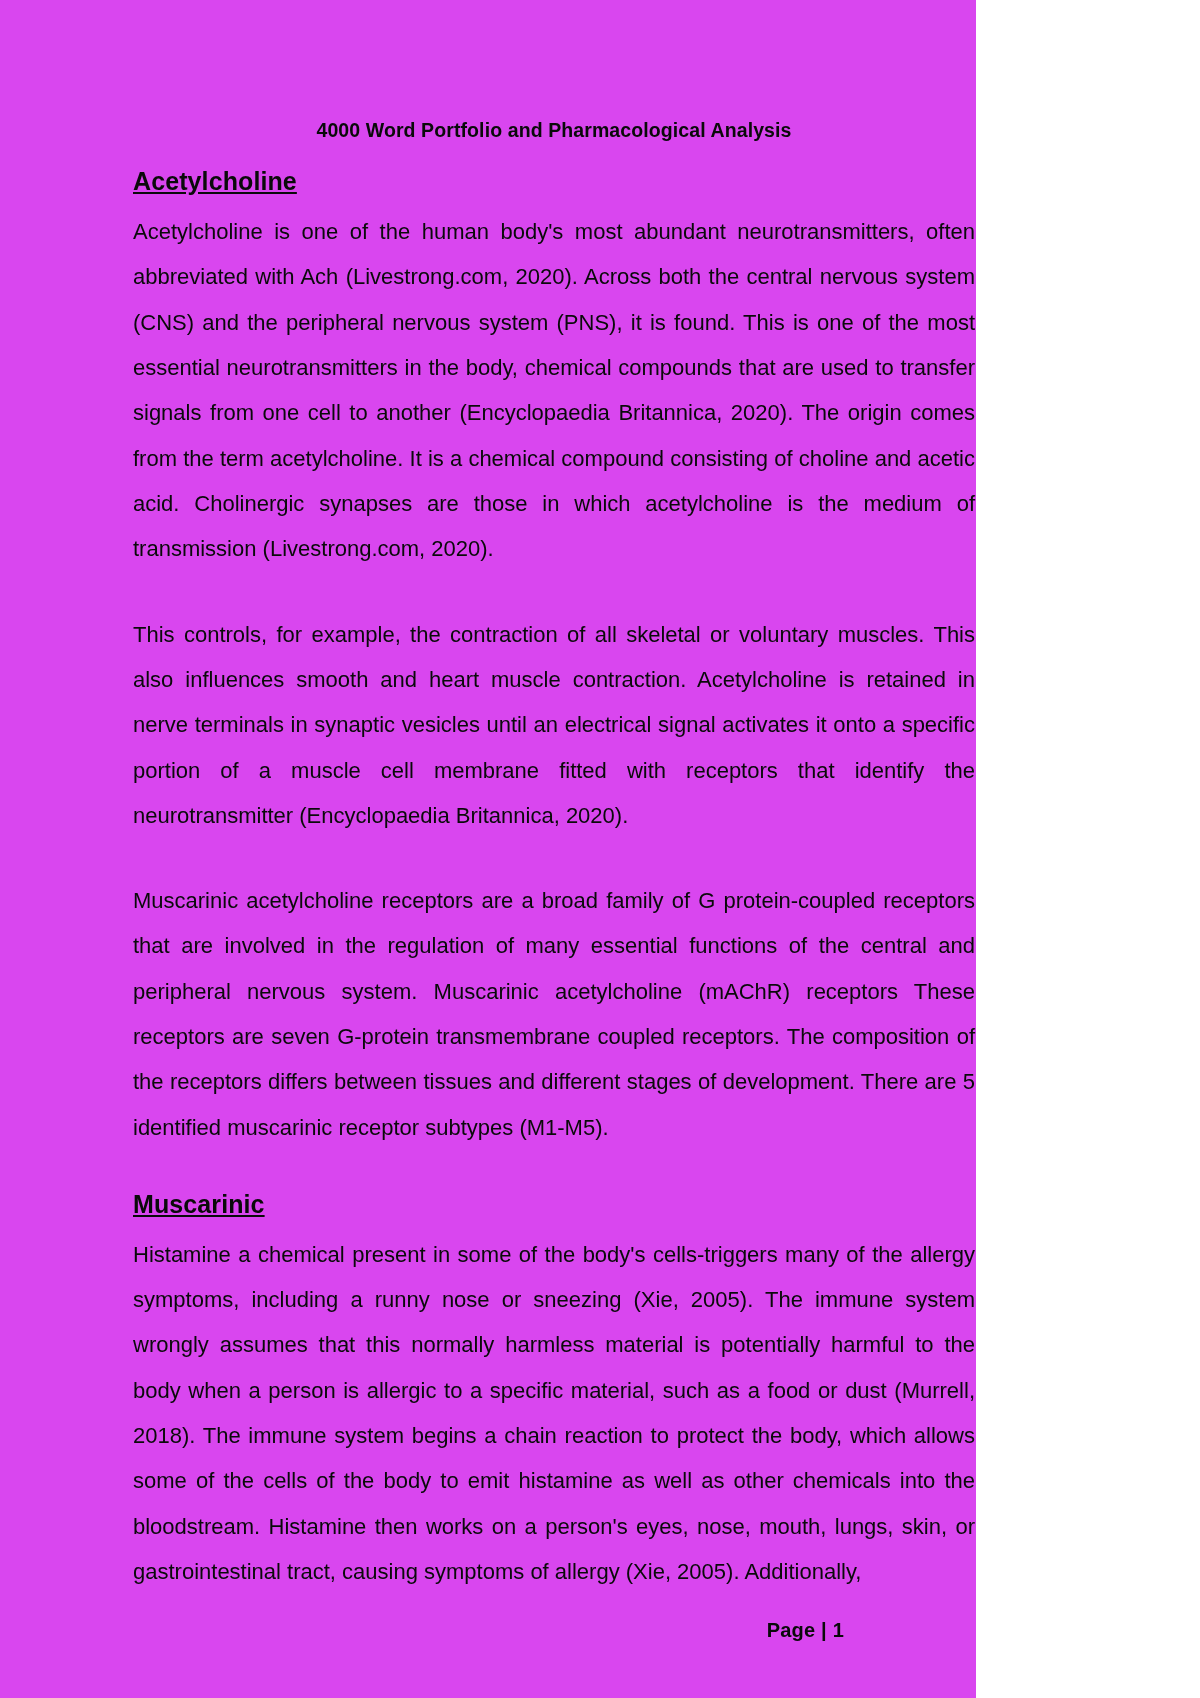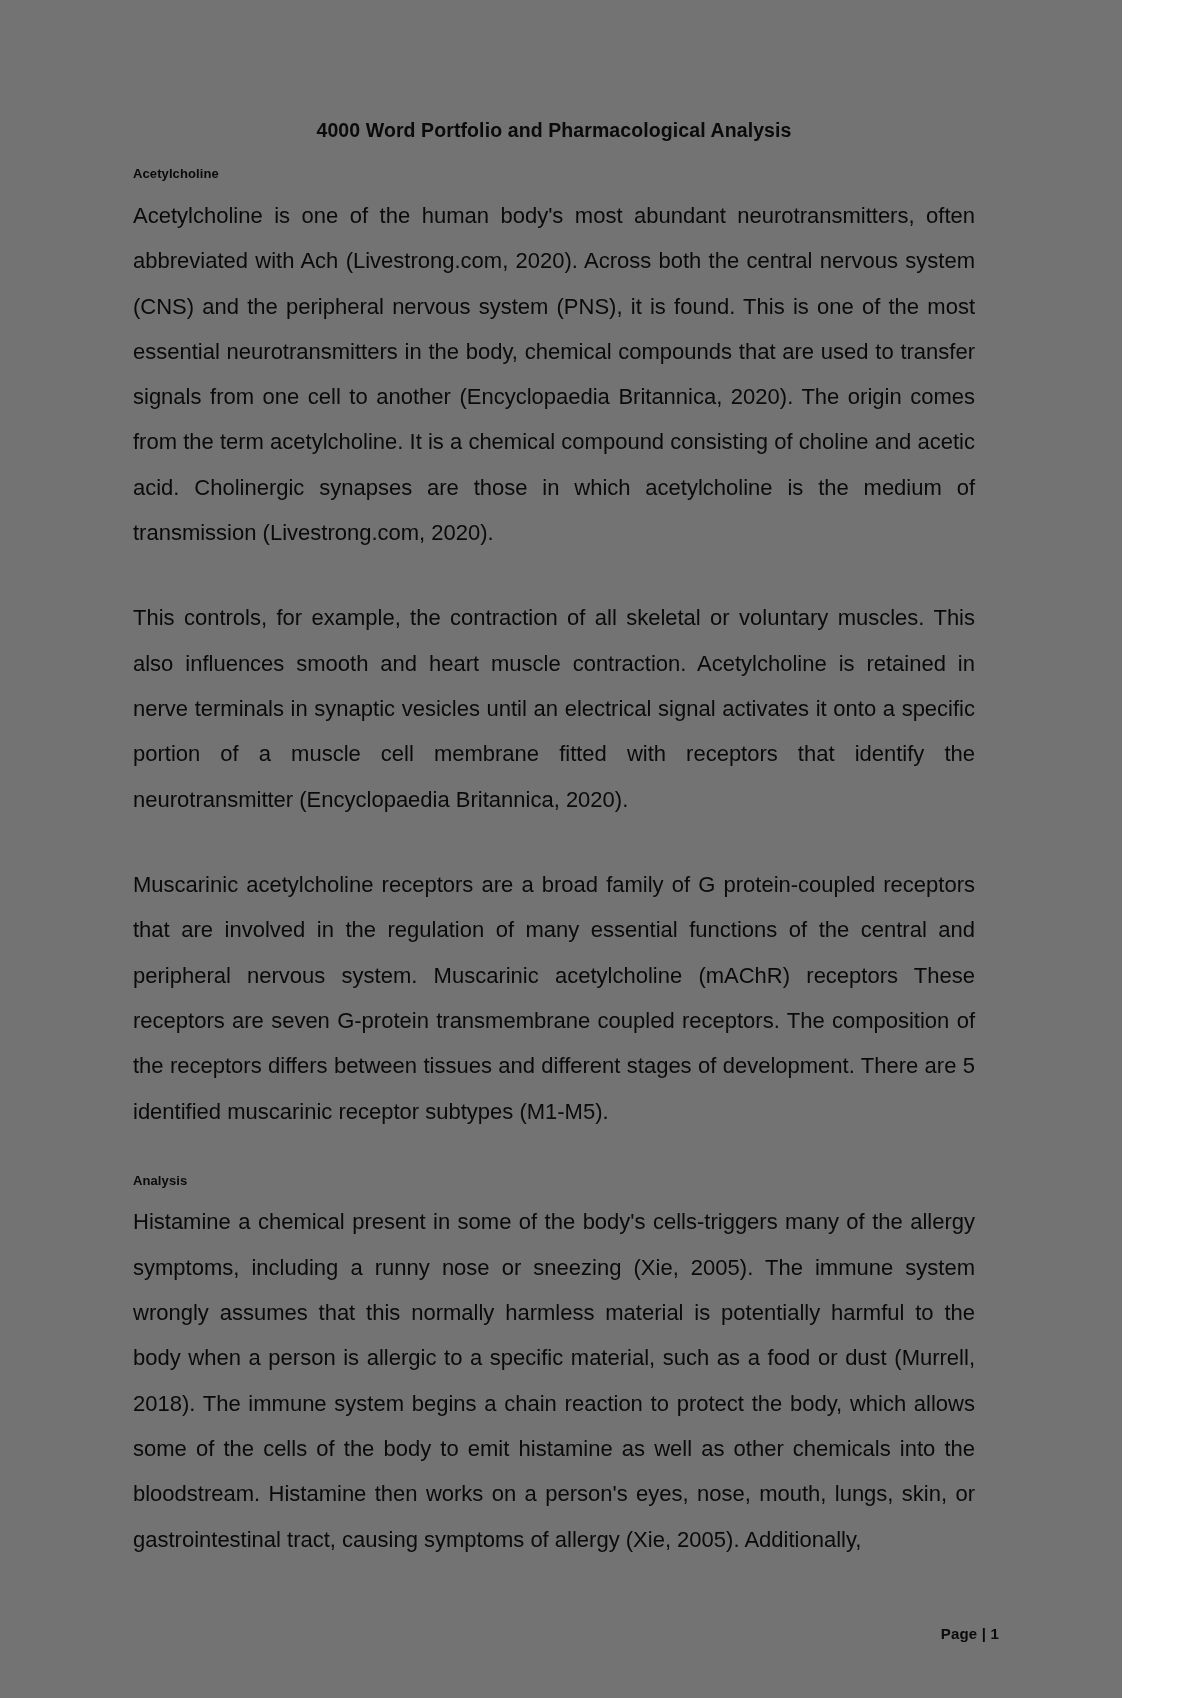--- a/index.html
+++ b/index.html
@@ -6,69 +6,70 @@
     margin: 0;
     padding: 0;
     background: #ffffff;
   }
   body {
     font-family: "Liberation Sans", sans-serif;
     color: #0a0a0a;
   }
   .page {
     position: relative;
-    width: 1122px;
+    width: 976px;
     height: 1698px;
-    background: #737373;
+    background: #d946ef;
     box-sizing: border-box;
     overflow: hidden;
   }
   .content {
     position: absolute;
     left: 133px;
     top: 118px;
     width: 842px;
   }
   .doc-title {
     text-align: center;
     font-size: 19.5px;
     font-weight: bold;
     letter-spacing: 0.1px;
     margin: 0 0 22px 0;
     line-height: 1.3;
   }
   .section-heading {
-    font-size: 13px;
+    font-size: 25px;
     font-weight: bold;
     letter-spacing: 0.1px;
     margin: 0 0 10px 0;
     line-height: 1.35;
     text-align: left;
+    text-decoration: underline;
   }
   .para {
     font-size: 22px;
     font-weight: normal;
     text-align: justify;
     text-justify: inter-word;
     line-height: 2.06;
     margin: 0;
     letter-spacing: 0px;
     word-spacing: 0px;
   }
   .para + .para {
     margin-top: 40px;
   }
   .heading-gap {
     height: 38px;
   }
   .footer {
     position: absolute;
-    right: 123px;
+    right: 132px;
     bottom: 56px;
-    font-size: 15px;
+    font-size: 20px;
     font-weight: bold;
     letter-spacing: 0.2px;
     text-align: right;
     white-space: nowrap;
   }
 </style>
 </head>
 <body>
 
 <div class="page">
@@ -80,21 +81,21 @@
     <div class="section-heading">Acetylcholine</div>
 
     <p class="para">Acetylcholine is one of the human body's most abundant neurotransmitters, often abbreviated with Ach (Livestrong.com, 2020). Across both the central nervous system (CNS) and the peripheral nervous system (PNS), it is found. This is one of the most essential neurotransmitters in the body, chemical compounds that are used to transfer signals from one cell to another (Encyclopaedia Britannica, 2020). The origin comes from the term acetylcholine. It is a chemical compound consisting of choline and acetic acid. Cholinergic synapses are those in which acetylcholine is the medium of transmission (Livestrong.com, 2020).</p>
 
     <p class="para">This controls, for example, the contraction of all skeletal or voluntary muscles. This also influences smooth and heart muscle contraction. Acetylcholine is retained in nerve terminals in synaptic vesicles until an electrical signal activates it onto a specific portion of a muscle cell membrane fitted with receptors that identify the neurotransmitter (Encyclopaedia Britannica, 2020).</p>
 
     <p class="para">Muscarinic acetylcholine receptors are a broad family of G protein-coupled receptors that are involved in the regulation of many essential functions of the central and peripheral nervous system. Muscarinic acetylcholine (mAChR) receptors These receptors are seven G-protein transmembrane coupled receptors. The composition of the receptors differs between tissues and different stages of development. There are 5 identified muscarinic receptor subtypes (M1-M5).</p>
 
     <div class="heading-gap"></div>
 
-    <div class="section-heading">Analysis</div>
+    <div class="section-heading">Muscarinic</div>
 
     <p class="para">Histamine a chemical present in some of the body's cells-triggers many of the allergy symptoms, including a runny nose or sneezing (Xie, 2005). The immune system wrongly assumes that this normally harmless material is potentially harmful to the body when a person is allergic to a specific material, such as a food or dust (Murrell, 2018). The immune system begins a chain reaction to protect the body, which allows some of the cells of the body to emit histamine as well as other chemicals into the bloodstream. Histamine then works on a person's eyes, nose, mouth, lungs, skin, or gastrointestinal tract, causing symptoms of allergy (Xie, 2005). Additionally,</p>
 
   </div>
 
   <div class="footer">Page | 1</div>
 
 </div>
 
 </body></html>

